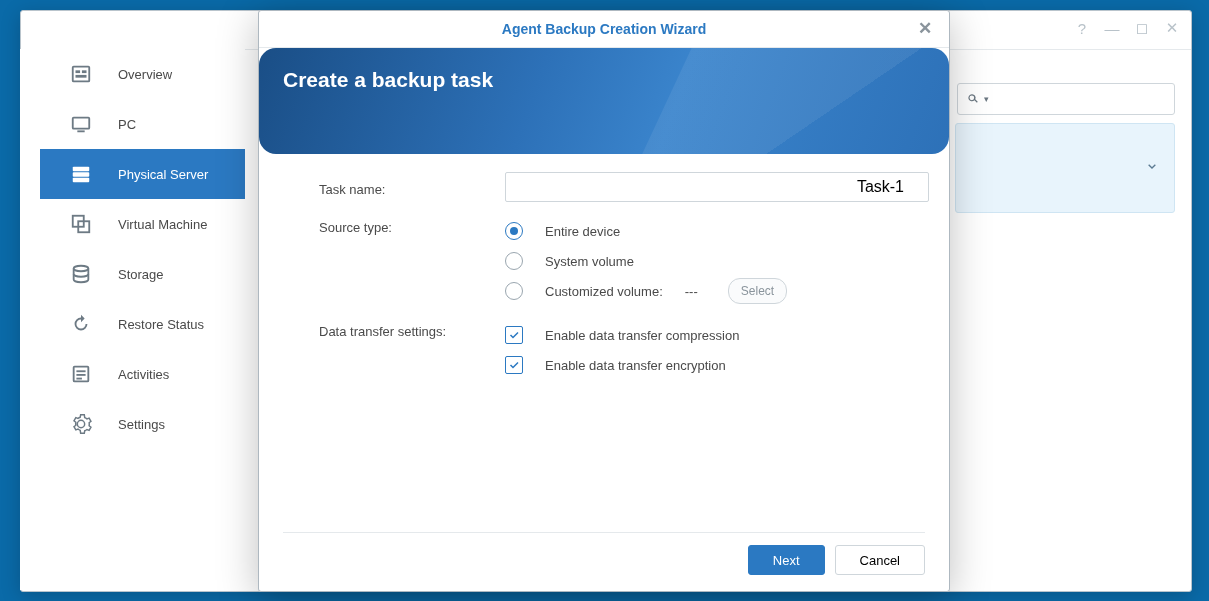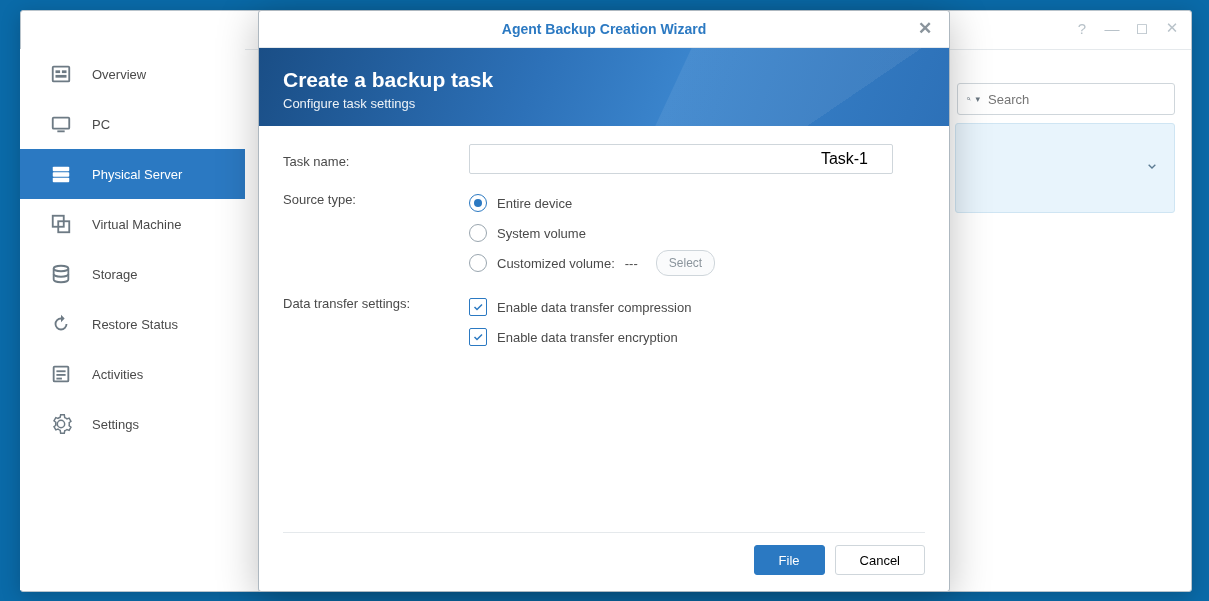--- a/index.html
+++ b/index.html
@@ -15,41 +15,41 @@
   .bgwin-toolbar{position:absolute;top:72px;right:16px;width:218px;}
   .search-wrap{display:flex;align-items:center;border:1px solid #cfd6db;border-radius:3px;height:30px;padding:0 8px;background:#fff;}
   .search-wrap svg{width:14px;height:14px;fill:#6a7680;margin-right:4px;}
   .search-caret{font-size:9px;color:#6a7680;margin-right:6px;}
   .search-wrap input{border:none;outline:none;flex:1;font-size:13px;background:transparent;}
   .bgwin-panel{position:absolute;top:112px;right:16px;width:218px;height:88px;background:#e8f4fc;border:1px solid #cfe5f3;border-radius:3px;}
   .bgwin-panel .chev{position:absolute;right:14px;top:34px;color:#5b7a92;}
 
   
   .sidebar{position:absolute;left:20px;top:49px;width:225px;bottom:11px;background:#fff;}
-  .side-item{display:flex;align-items:center;gap:20px;height:50px;padding-left:30px;color:#4a4a4a;cursor:pointer;}
+  .side-item{display:flex;align-items:center;gap:26px;height:50px;padding-left:30px;color:#4a4a4a;cursor:pointer;margin-left:20px;}
   .side-item.active{background:#2b79c2;color:#fff;}
   .side-ico{width:22px;height:22px;display:flex;align-items:center;justify-content:center;flex:0 0 22px;}
   .side-ico svg{width:22px;height:22px;fill:#6d7a84;}
   .side-item.active .side-ico svg{fill:#fff;}
 
   
   .modal{position:absolute;left:258px;top:10px;width:690px;height:580px;background:#fff;border:1px solid #aeb8c0;border-radius:3px;box-shadow:0 8px 40px rgba(0,0,0,.25);}
   .modal-title{height:36px;line-height:36px;text-align:center;font-weight:600;color:#2b79c2;font-size:14px;border-bottom:1px solid #e5e9ec;position:relative;}
   .modal-close{position:absolute;right:10px;top:0;height:36px;width:28px;display:flex;align-items:center;justify-content:center;color:#8a949c;font-size:17px;cursor:pointer;}
-  .modal-hero{height:78px;background:linear-gradient(110deg,#1a4e86 0%,#2d71b8 40%,#3a84cc 60%,#2d71b8 100%);position:relative;color:#fff;padding:20px 24px 0 24px;box-sizing:border-box;overflow:hidden;}
+  .modal-hero{height:106px;background:linear-gradient(110deg,#1a4e86 0%,#2d71b8 40%,#3a84cc 60%,#2d71b8 100%);position:relative;color:#fff;padding:20px 24px 0 24px;box-sizing:border-box;overflow:hidden;border-radius:17px;}
   .modal-hero::before{content:"";position:absolute;top:-30px;right:-30px;width:320px;height:200px;background:linear-gradient(135deg,rgba(255,255,255,.07) 0%,rgba(255,255,255,.07) 50%,transparent 50%);transform:skewX(-25deg);}
   .hero-title{font-size:21px;font-weight:600;margin:0 0 4px 0;}
   .hero-sub{font-size:13px;opacity:.92;}
-  .modal-body{padding:18px 24px;}
+  .modal-body{padding:18px 24px;margin-left:36px;}
   .form-row{display:flex;align-items:flex-start;margin-bottom:14px;}
   .form-row.top{align-items:center;}
   .form-label{width:186px;flex:0 0 186px;padding-top:4px;}
   .form-ctrl{flex:1;}
   .txt{width:374px;height:28px;border:1px solid #cfd6db;border-radius:2px;padding:0 24px;font-size:16px;outline:none;text-align:right;}
-  .opt{display:flex;align-items:center;height:30px;gap:10px;}
+  .opt{display:flex;align-items:center;height:30px;gap:22px;}
   .radio{width:16px;height:16px;border:1px solid #9aa6af;border-radius:50%;display:inline-flex;align-items:center;justify-content:center;cursor:pointer;background:#fff;}
   .radio.checked{border-color:#2b79c2;}
   .radio.checked::after{content:"";width:8px;height:8px;border-radius:50%;background:#2b79c2;}
   .opt .sel{height:26px;padding:0 12px;border:1px solid #cfd6db;border-radius:12px;background:#fafbfc;color:#8a949c;margin-left:8px;cursor:pointer;font-size:12px;}
   .chk{width:16px;height:16px;border:1px solid #2b79c2;border-radius:2px;display:inline-flex;align-items:center;justify-content:center;cursor:pointer;background:#fff;}
   .chk.checked svg{width:12px;height:12px;stroke:#2b79c2;stroke-width:3;fill:none;}
   .modal-sep{position:absolute;left:24px;right:24px;bottom:58px;height:1px;background:#e5e9ec;}
   .modal-foot{position:absolute;right:24px;bottom:16px;display:flex;gap:10px;}
   .btn{height:30px;padding:0 24px;border-radius:3px;font-size:13px;cursor:pointer;border:1px solid #cfd6db;background:#fff;}
   .btn.primary{background:#2b79c2;border-color:#2b79c2;color:#fff;}
@@ -74,21 +74,20 @@
       <div class="winctrl">◻</div>
       <div class="winctrl">✕</div>
     </div>
   </div>
   <div class="bgwin-toolbar">
     <div class="search-wrap">
       <svg viewBox="0 0 24 24">
           <path d="M10 4a6 6 0 104.47 10.03l4.25 4.25 1.41-1.41-4.25-4.25A6 6 0 0010 4zm0 2a4 4 0 11-4 4 4 4 0 014-4z"></path>
         </svg>
       <span class="search-caret">▾</span>
-      <input type="text" placeholder="Search" style="">
     </div>
   </div>
   <div class="bgwin-panel">
     <span class="chev">
       <svg width="16" height="16" viewBox="0 0 24 24">
           <path d="M7 10l5 5 5-5" fill="none" stroke="#5b7a92" stroke-width="2"></path>
         </svg>
     </span>
   </div>
 </div>
@@ -172,21 +171,20 @@
   </div>
 </div>
 
 <div class="modal">
   <div class="modal-title">
     <span>Agent Backup Creation Wizard</span>
     <span class="modal-close">✕</span>
   </div>
   <div class="modal-hero">
     <div class="hero-title">Create a backup task</div>
-    <div class="hero-sub">Configure task settings</div>
   </div>
   <div class="modal-body">
     <div class="form-row top">
       <div class="form-label">Task name:</div>
       <div class="form-ctrl">
         <input class="txt" type="text" value="Task-1" style="">
       </div>
     </div>
     <div class="form-row">
       <div class="form-label">Source type:</div>
@@ -224,16 +222,16 @@
                 <path d="M5 12l5 5L20 7"></path>
               </svg>
             </span>
           <span>Enable data transfer encryption</span>
         </div>
       </div>
     </div>
   </div>
   <div class="modal-sep"></div>
   <div class="modal-foot">
-    <button class="btn primary">File</button>
+    <button class="btn primary">Next</button>
     <button class="btn">Cancel</button>
   </div>
 </div>
 
 </body></html>

